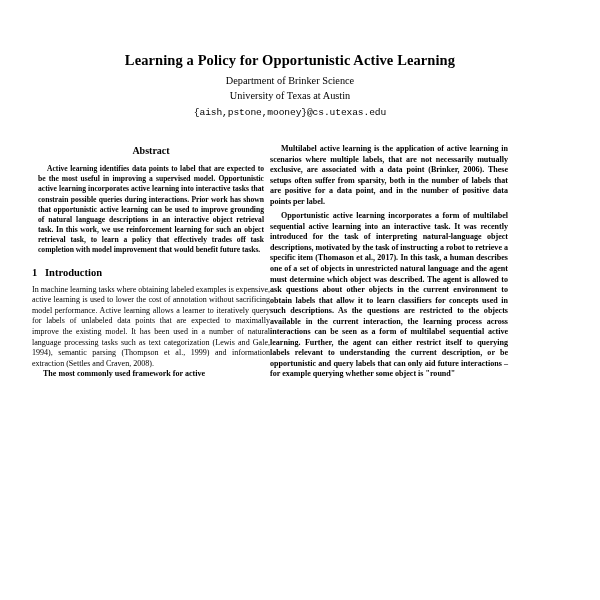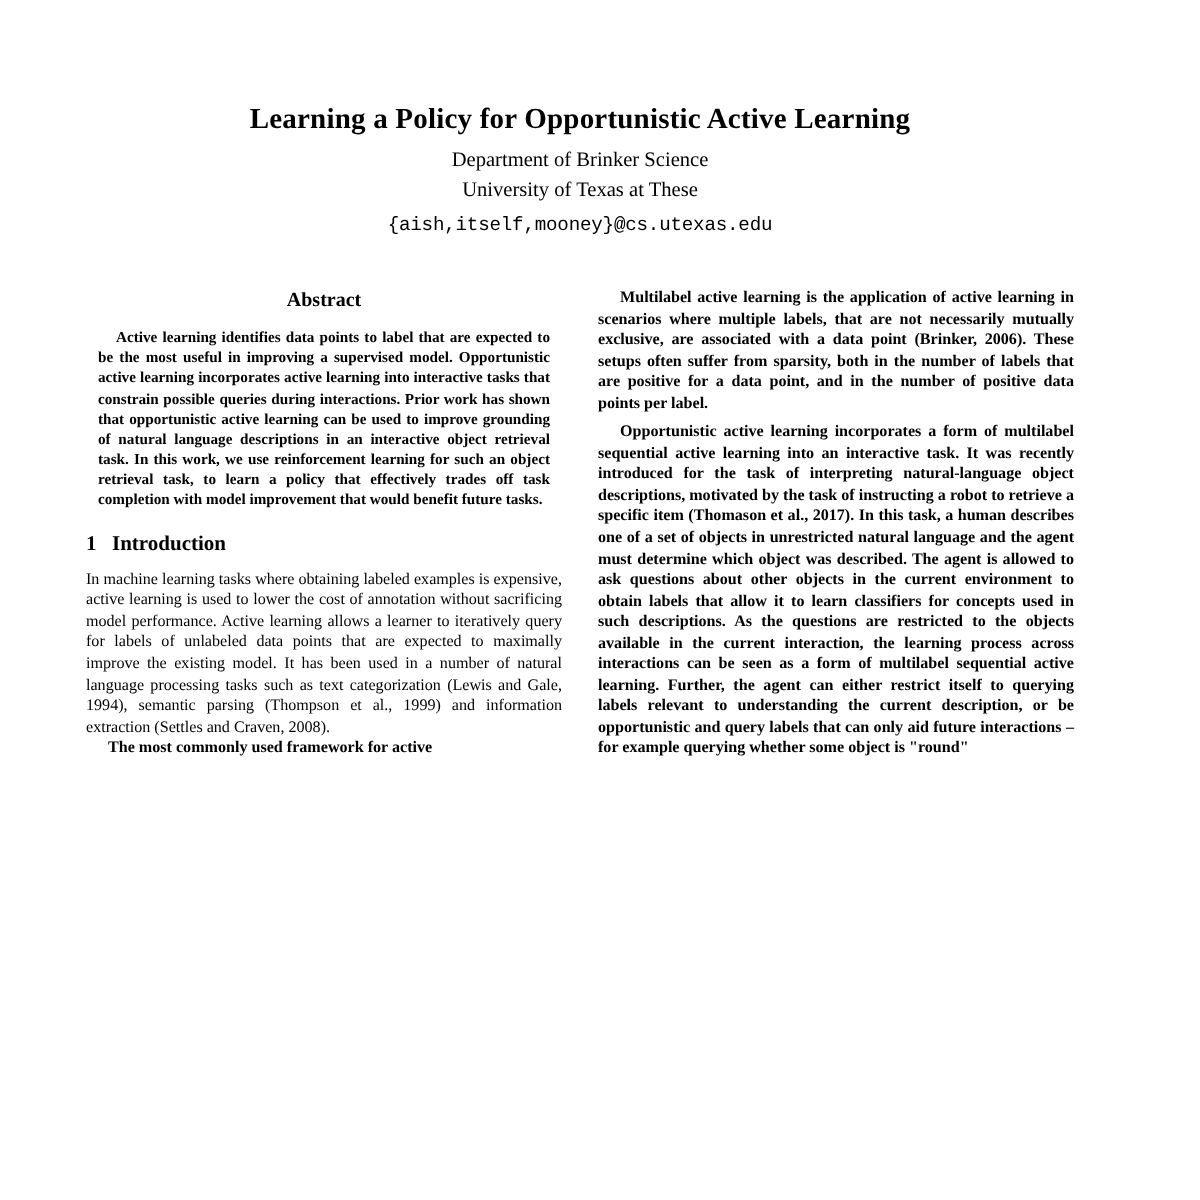--- a/index.html
+++ b/index.html
@@ -44,23 +44,21 @@
   }
   .email {
     text-align: center;
     font-family: "Liberation Mono", monospace;
     font-size: 9.6px;
     margin-top: 4px;
     letter-spacing: -0.1px;
   }
   .columns {
     display: flex;
-    gap: 18px;
     margin-top: 26px;
-    justify-content: center;
   }
   .col {
     width: 238px;
     font-size: 8.05px;
     line-height: 1.31;
     text-align: justify;
   }
   .abstract-head {
     text-align: center;
     font-size: 10px;
@@ -95,22 +93,22 @@
 </style>
 </head>
 <body>
 
 <div class="page">
 
   <h1 class="title">Learning a Policy for Opportunistic Active Learning</h1>
 
 
   <div class="affil">Department of Brinker Science</div>
-  <div class="affil" style="margin-top:1px">University of Texas at These</div>
-  <div class="email">{aish,itself,mooney}@cs.utexas.edu</div>
+  <div class="affil" style="margin-top:1px">University of Texas at Austin</div>
+  <div class="email">{aish,pstone,mooney}@cs.utexas.edu</div>
 
   <div class="columns">
 
     <div class="col">
       <div class="abstract-head">Abstract</div>
       <div class="abstract-body">
         <p class="indent">Active learning identifies data points to label that are expected to be the most useful in improving a supervised model. Opportunistic active learning incorporates active learning into interactive tasks that constrain possible queries during interactions. Prior work has shown that opportunistic active learning can be used to improve grounding of natural language descriptions in an interactive object retrieval task. In this work, we use reinforcement learning for such an object retrieval task, to learn a policy that effectively trades off task completion with model improvement that would benefit future tasks.</p>
       </div>
 
       <div class="section-head">

